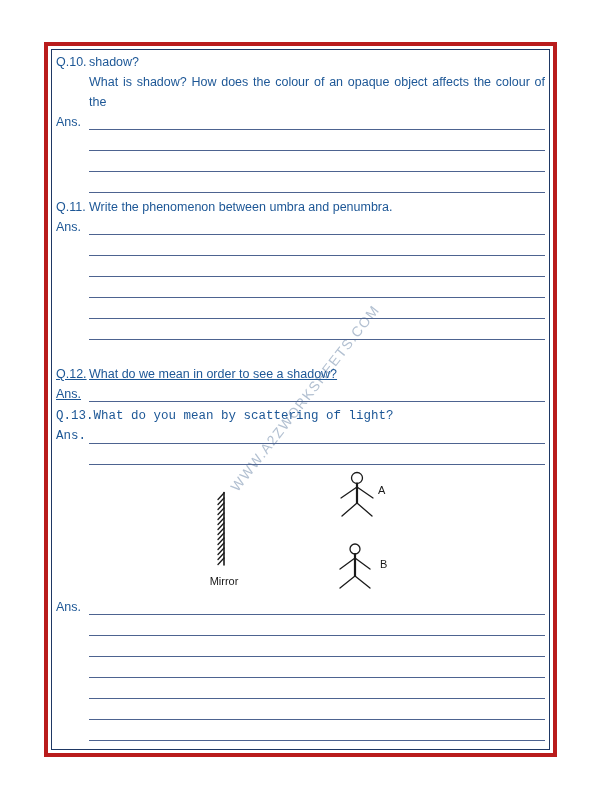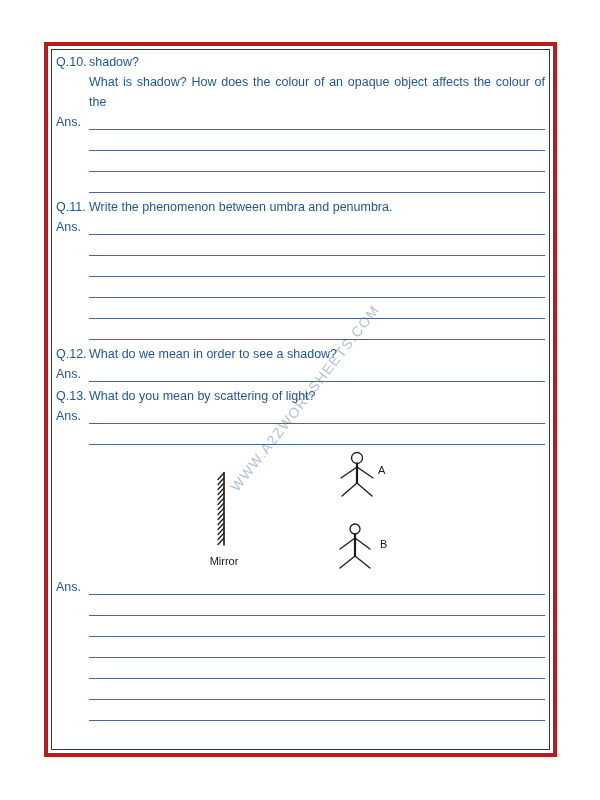--- a/index.html
+++ b/index.html
@@ -33,22 +33,22 @@
   .watermark span{
     transform:rotate(-52deg);white-space:nowrap;
     font-size:14px;letter-spacing:1.3px;
     color:rgba(159,176,198,0.8);
   }
   .content{z-index:1;}
 
   
   .q-block{position:relative;}
   .q-block.mt6{margin-top:4px;}
-  .q-block.mt8{margin-top:4px;}
-  .q-block.mt2{margin-top:2px;}
+  .q-block.mt8{margin-top:24px;text-decoration:underline;}
+  .q-block.mt2{margin-top:2px;font-family:Liberation Mono, monospace;}
   .q-row{display:flex;}
   .q-label{flex:0 0 33px;}
   .q-text{flex:1;min-width:0;}
   .q-line{width:100%;}
   .q-line.just{text-align:justify;text-align-last:justify;}
 
   
   .a-row{display:flex;}
   .a-label{flex:0 0 33px;}
   .a-lines{flex:1;margin-top:-3px;}

